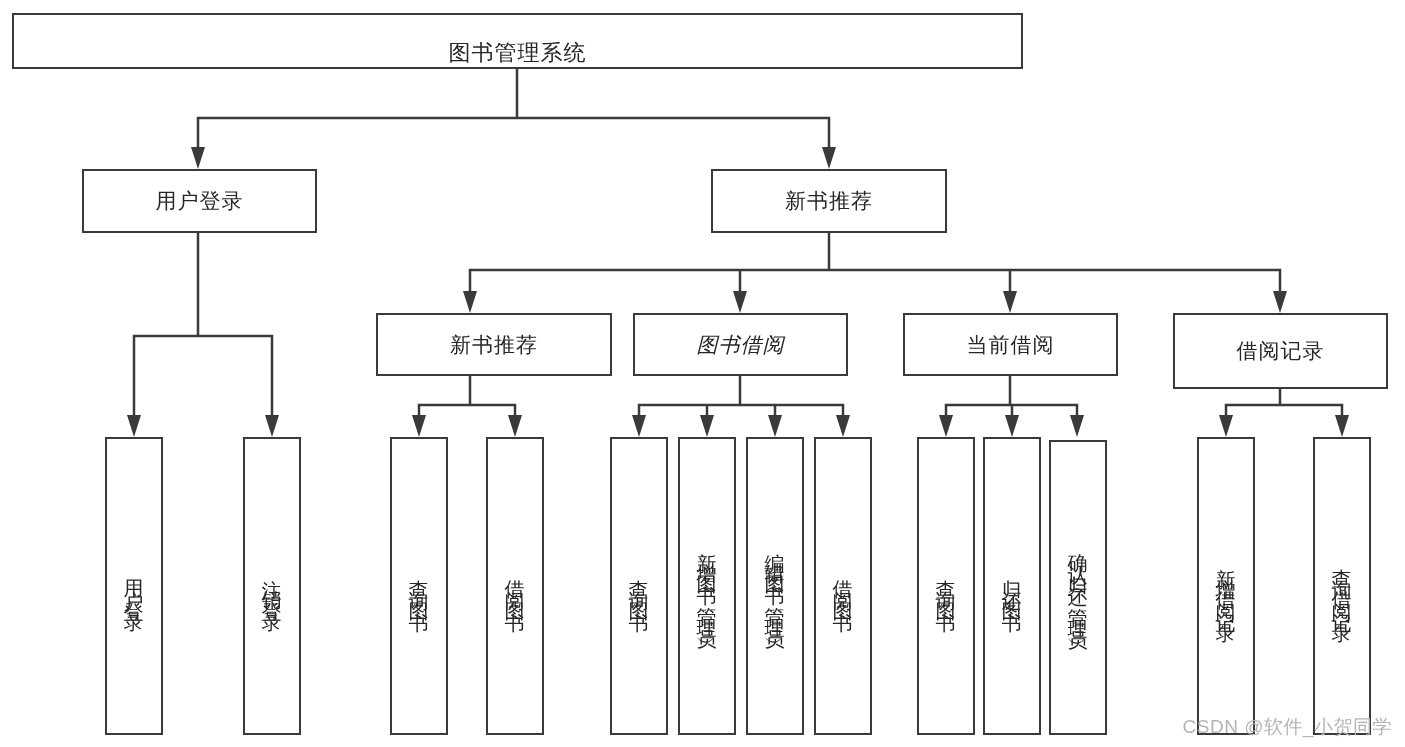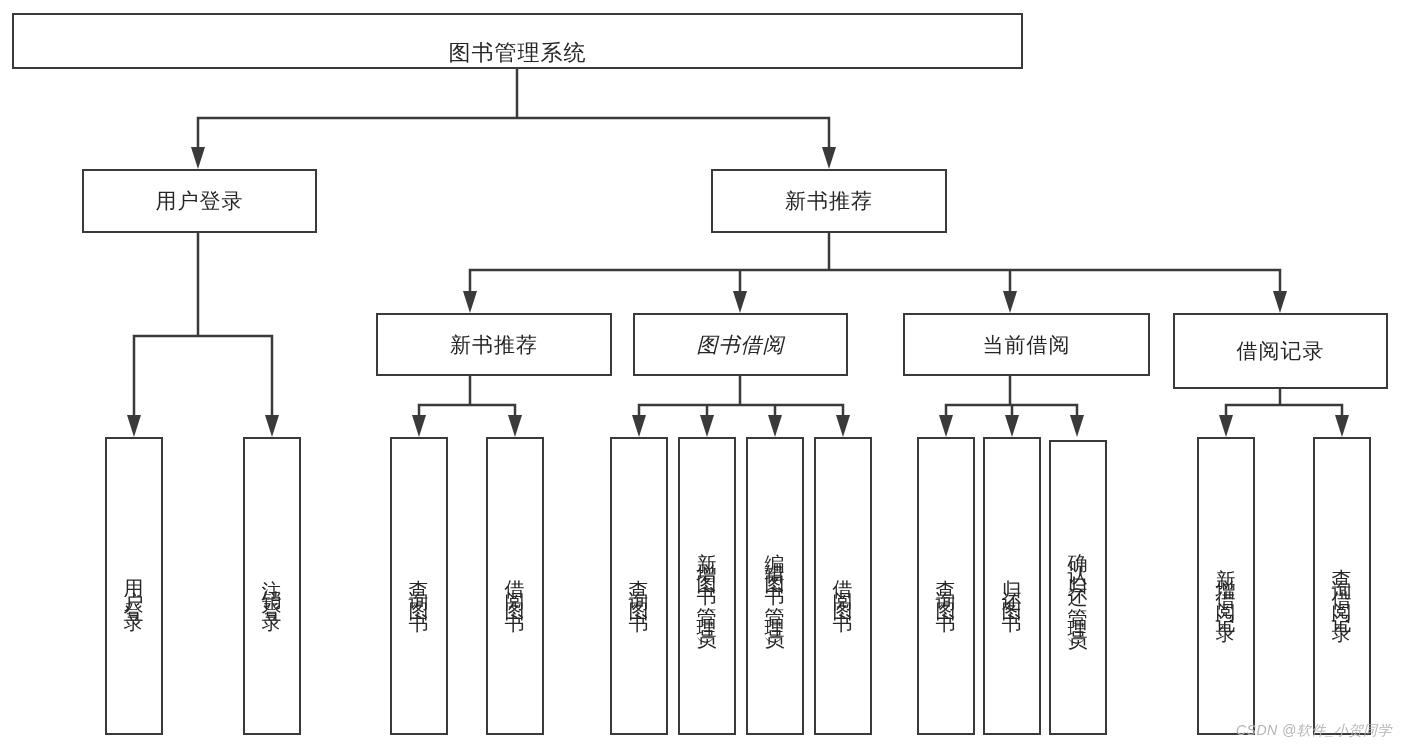--- a/index.html
+++ b/index.html
@@ -38,25 +38,24 @@
   .box.leaf .vlbl {
     writing-mode: vertical-rl;
     font-size: 20px;
     letter-spacing: 11px;
     line-height: 1;
     white-space: nowrap;
   }
   .watermark {
     position: absolute;
     right: 13px; bottom: 7px;
-    font-size: 14px;
+    font-size: 19px;
     color: #b4b4b4;
     letter-spacing: 0.5px;
     white-space: nowrap;
-    font-style: italic;
   }
 </style>
 </head>
 <body>
 
 <div class="canvas">
 
   <svg class="connectors" viewBox="0 0 1405 747" xmlns="http://www.w3.org/2000/svg">
     <path fill="none" stroke="#3a3a3a" stroke-width="2.5" stroke-linecap="square" d="M517 69 V118 M198 118 H829 M198 118 V152 M829 118 V152
              M198 233 V336 M134 336 H272 M134 336 V420 M272 336 V420
@@ -96,21 +95,21 @@
   <div class="box h" style="left:711px; top:169px; width:236px; height:64px;">
     <span class="lbl">新书推荐</span>
   </div>
 
   <div class="box h" style="left:376px; top:313px; width:236px; height:63px;">
     <span class="lbl">新书推荐</span>
   </div>
   <div class="box h" style="left:633px; top:313px; width:215px; height:63px;font-style:italic;">
     <span class="lbl">图书借阅</span>
   </div>
-  <div class="box h" style="left:903px; top:313px; width:247px; height:63px;">
+  <div class="box h" style="left:903px; top:313px; width:215px; height:63px;">
     <span class="lbl">当前借阅</span>
   </div>
   <div class="box h" style="left:1173px; top:313px; width:215px; height:76px;text-align:center;">
     <span class="lbl">借阅记录</span>
   </div>
 
   <div class="box leaf" style="left:105px; top:437px; width:58px; height:298px;">
     <span class="vlbl">用户登录</span>
   </div>
   <div class="box leaf" style="left:243px; top:437px; width:58px; height:298px;">

